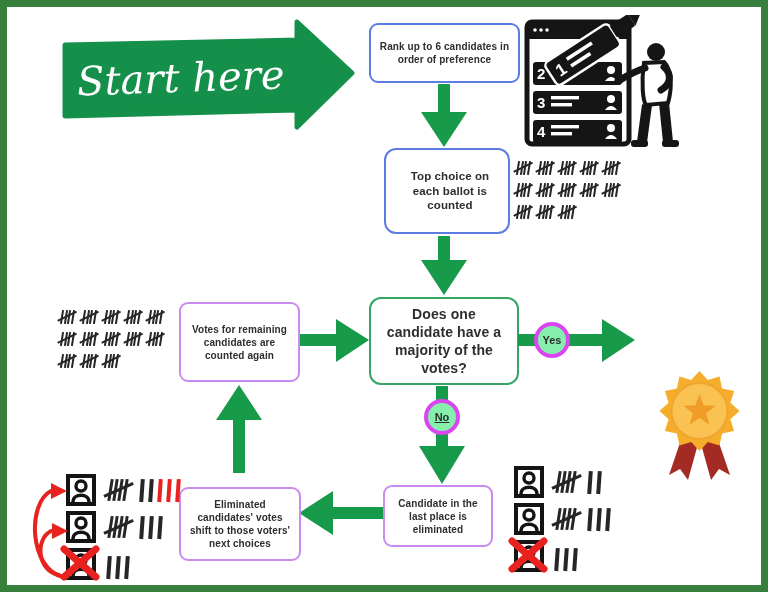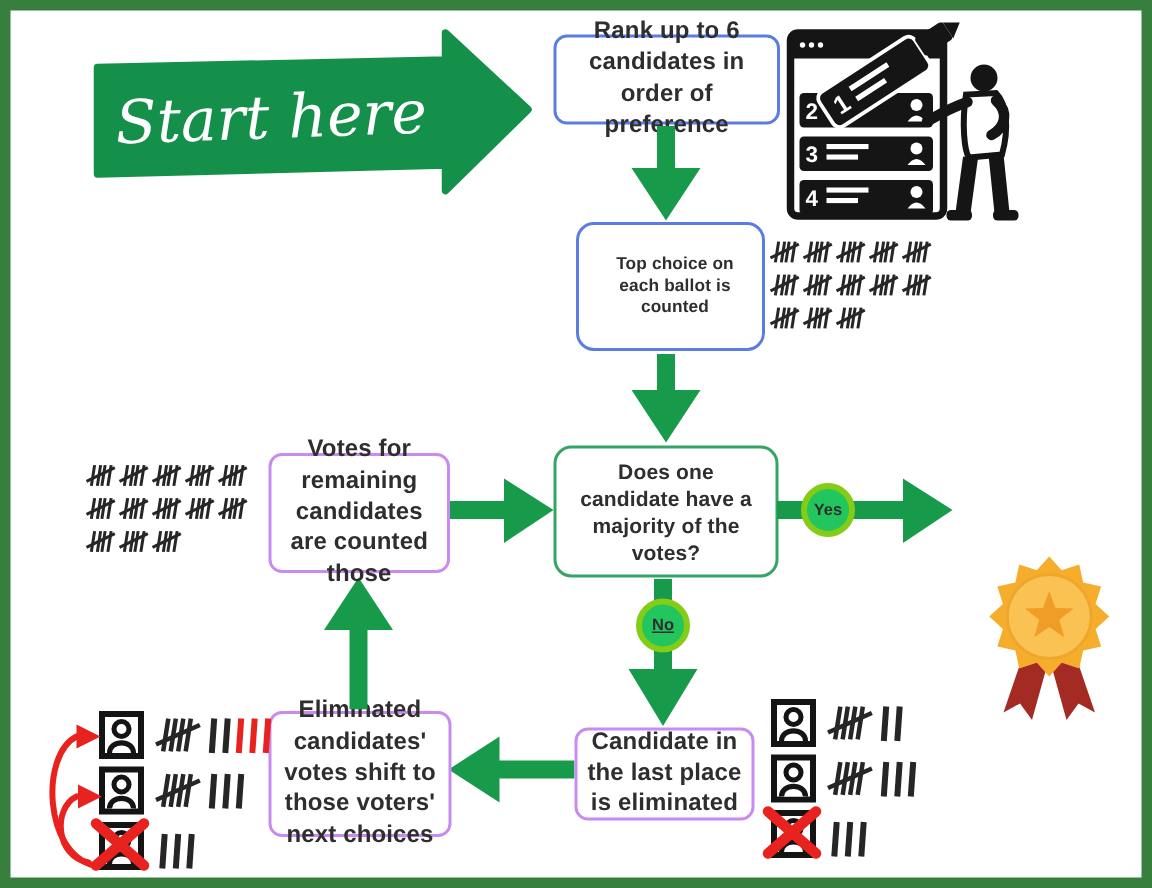--- a/index.html
+++ b/index.html
@@ -5,32 +5,32 @@
   html,body{margin:0;padding:0;background:#e8e8e8;}
   #canvas{
     position:relative;width:768px;height:592px;background:#ffffff;
     border:7px solid #377f3d;box-sizing:border-box;overflow:hidden;
     font-family:"Liberation Sans",sans-serif;color:#2e2e2e;
   }
   .abs{position:absolute;}
   
   .fbox{
     position:absolute;display:flex;align-items:center;justify-content:center;
-    text-align:center;font-weight:bold;font-size:16px;line-height:1.3;
+    text-align:center;font-weight:bold;font-size:10px;line-height:1.3;
     background:#fff;border-radius:9px;padding:4px 6px;box-sizing:border-box;
     letter-spacing:.1px;
   }
   .b-blue{border:2px solid #5b7de2;}
   .b-green{border:2px solid #35a566;}
   .b-orange{border:2px solid #f2a93b;}
   .b-purple{border:2px solid #c98bef;}
   
   .decision-circle{
     position:absolute;width:36px;height:36px;border-radius:50%;
-    border:4px solid #84cc16;background:#22c55e;box-sizing:border-box;
+    border:4px solid #d946ef;background:#86efac;box-sizing:border-box;
     display:flex;align-items:center;justify-content:center;
     font-weight:bold;font-size:11px;z-index:5;
   }
   
   .trow{height:22px;white-space:nowrap;}
   .tg{position:relative;display:inline-block;width:15px;height:17px;margin-right:7px;}
   .tg .tb{position:absolute;top:1px;width:2px;height:14px;background:#262626;transform:rotate(9deg);}
   .tg .tb:nth-child(1){left:1px}.tg .tb:nth-child(2){left:4.5px}
   .tg .tb:nth-child(3){left:8px}.tg .tb:nth-child(4){left:11.5px}
   .tg .tx{position:absolute;left:6px;top:-3px;width:2.4px;height:21px;background:#262626;transform:rotate(64deg);}
@@ -148,38 +148,38 @@
     <polygon points="47.5,27 51.6,38.3 63.7,38.7 54.2,46.2 57.5,57.8 47.5,51 37.5,57.8 40.8,46.2 31.3,38.7 43.4,38.3" fill="#ef9d26"></polygon>
   </svg>
 
   <svg class="abs" style="left:409px;top:379px" width="52" height="99" viewBox="0 0 52 99">
     <path d="M20,0 h12 v60 h17 L26,98 3,60 h17 Z" fill="#189a4b"></path>
   </svg>
   <div class="decision-circle" style="left:417px;top:392px;text-decoration:underline;">
     <span>No</span>
   </div>
 
-  <div class="fbox b-purple" style="left:376px;top:478px;width:120px;height:62px;">
+  <div class="fbox b-purple" style="left:376px;top:478px;width:110px;height:62px;">
     <span>Candidate in the last place is eliminated</span>
   </div>
 
   <svg class="abs" style="left:291px;top:483px" width="85" height="46" viewBox="0 0 85 46">
     <path d="M85,17 h-50 v-16 L1,23 35,45 v-16 h50 Z" fill="#189a4b"></path>
   </svg>
 
-  <div class="fbox b-purple" style="left:172px;top:467px;width:122px;height:84px;">
+  <div class="fbox b-purple" style="left:172px;top:480px;width:122px;height:74px;">
     <span>Eliminated candidates' votes shift to those voters' next choices</span>
   </div>
 
   <svg class="abs" style="left:206px;top:377px" width="52" height="89" viewBox="0 0 52 89">
     <path d="M20,89 h12 v-53 h17 L26,1 3,36 h17 Z" fill="#189a4b"></path>
   </svg>
 
   <div class="fbox b-purple" style="left:172px;top:295px;width:121px;height:80px;">
-    <span>Votes for remaining candidates are counted those</span>
+    <span>Votes for remaining candidates are counted again</span>
   </div>
 
   <div class="abs" style="left:53px;top:302px;">
       <div class="trow"><span class="tg"><span class="tb"></span><span class="tb"></span><span class="tb"></span><span class="tb"></span><span class="tx"></span></span><span class="tg"><span class="tb"></span><span class="tb"></span><span class="tb"></span><span class="tb"></span><span class="tx"></span></span><span class="tg"><span class="tb"></span><span class="tb"></span><span class="tb"></span><span class="tb"></span><span class="tx"></span></span><span class="tg"><span class="tb"></span><span class="tb"></span><span class="tb"></span><span class="tb"></span><span class="tx"></span></span><span class="tg"><span class="tb"></span><span class="tb"></span><span class="tb"></span><span class="tb"></span><span class="tx"></span></span></div>
       <div class="trow"><span class="tg"><span class="tb"></span><span class="tb"></span><span class="tb"></span><span class="tb"></span><span class="tx"></span></span><span class="tg"><span class="tb"></span><span class="tb"></span><span class="tb"></span><span class="tb"></span><span class="tx"></span></span><span class="tg"><span class="tb"></span><span class="tb"></span><span class="tb"></span><span class="tb"></span><span class="tx"></span></span><span class="tg"><span class="tb"></span><span class="tb"></span><span class="tb"></span><span class="tb"></span><span class="tx"></span></span><span class="tg"><span class="tb"></span><span class="tb"></span><span class="tb"></span><span class="tb"></span><span class="tx"></span></span></div>
       <div class="trow"><span class="tg"><span class="tb"></span><span class="tb"></span><span class="tb"></span><span class="tb"></span><span class="tx"></span></span><span class="tg"><span class="tb"></span><span class="tb"></span><span class="tb"></span><span class="tb"></span><span class="tx"></span></span><span class="tg"><span class="tb"></span><span class="tb"></span><span class="tb"></span><span class="tb"></span><span class="tx"></span></span></div>
     </div>
 
   <svg class="abs" style="left:293px;top:311px" width="70" height="45" viewBox="0 0 70 45">
     <path d="M0,16 h36 v-15 L69,22 36,44 v-16 H0 Z" fill="#189a4b"></path>

